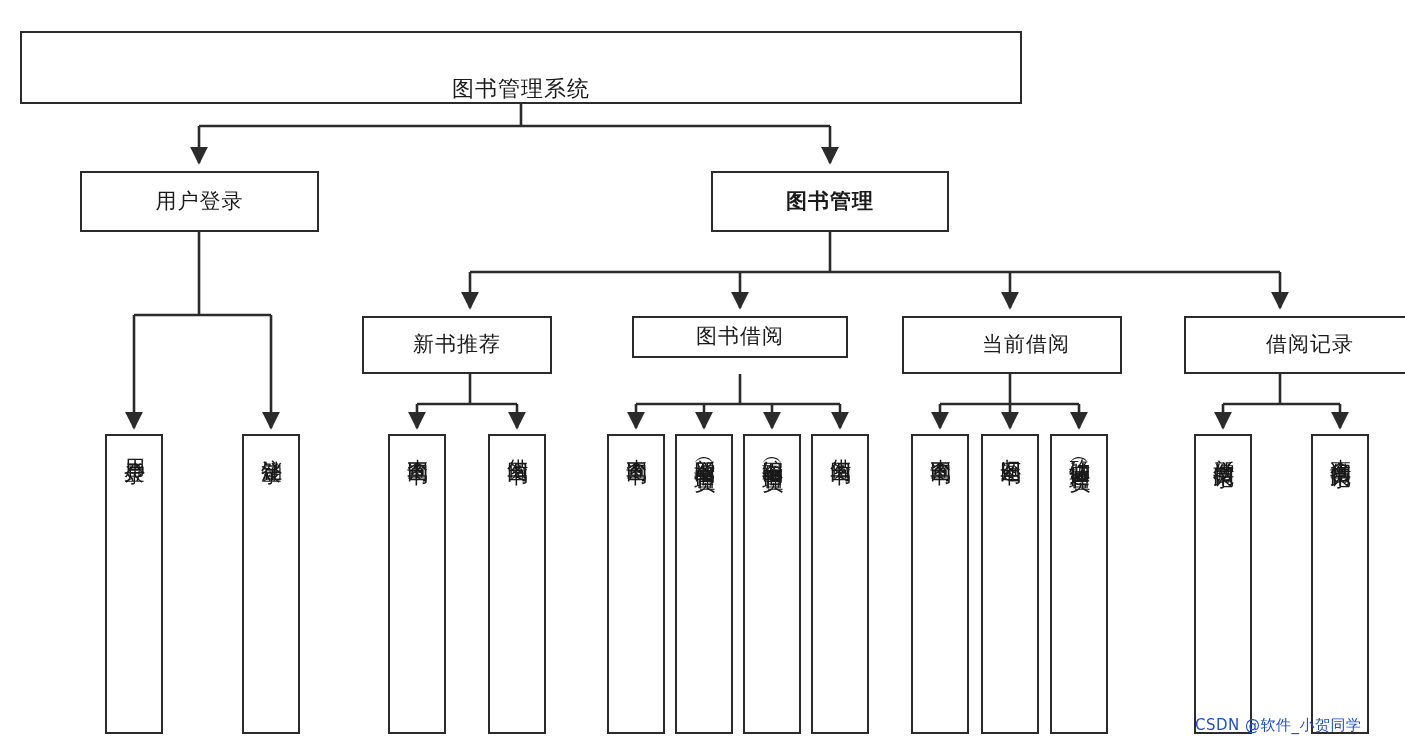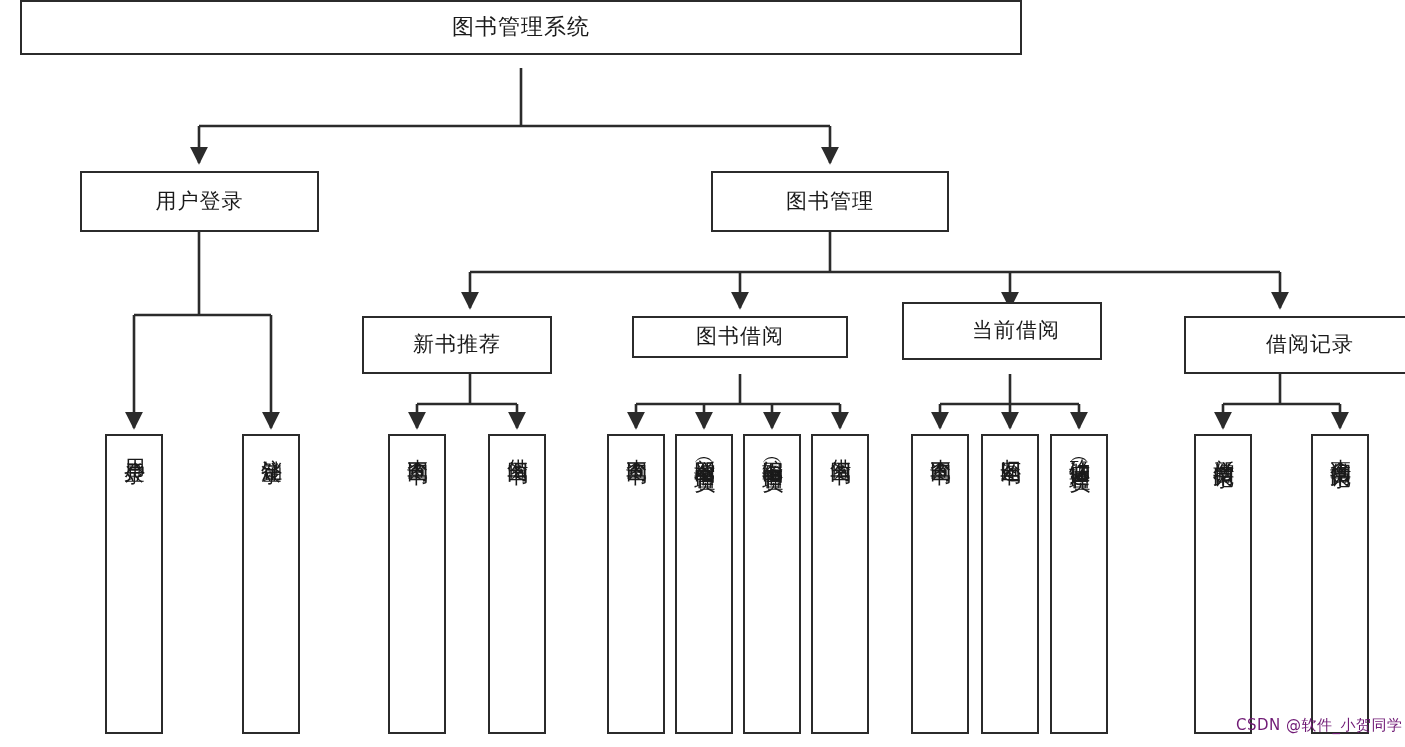--- a/index.html
+++ b/index.html
@@ -54,25 +54,24 @@
     text-orientation: upright;
     font-size: 21px;
     line-height: 1.12;
     letter-spacing: 2px;
     white-space: nowrap;
     color: #1a1a1a;
   }
   .watermark {
     position: absolute;
     font-size: 15px;
-    color: #701a75;
+    color: #1d4ed8;
     letter-spacing: 0.5px;
     white-space: nowrap;
     user-select: none;
-    padding-left: 41px;
   }
 </style>
 </head>
 <body>
 
 <div id="canvas">
 
   <svg class="wires" viewBox="0 0 1405 747" xmlns="http://www.w3.org/2000/svg">
     <defs>
       <marker id="arrow" viewBox="0 0 10 10" refX="9" refY="5" markerWidth="7" markerHeight="7" orient="auto-start-reverse">
@@ -116,38 +115,38 @@
       <path d="M 1010 404 L 1010 428" marker-end="url(#arrow)"></path>
       <path d="M 1079 404 L 1079 428" marker-end="url(#arrow)"></path>
 
       <path d="M 1280 374 L 1280 404"></path>
       <path d="M 1223 404 L 1340 404"></path>
       <path d="M 1223 404 L 1223 428" marker-end="url(#arrow)"></path>
       <path d="M 1340 404 L 1340 428" marker-end="url(#arrow)"></path>
     </g>
   </svg>
 
-  <div class="node horiz root" style="left:20px; top:0; width:1002px; height:55px;">
+  <div class="node horiz root" style="left:20px; top:31px; width:1002px; height:73px;align-items:flex-end;">
     <span>图书管理系统</span>
   </div>
 
   <div class="node horiz" style="left:80px; top:171px; width:239px; height:61px;">
     <span>用户登录</span>
   </div>
-  <div class="node horiz" style="left:711px; top:171px; width:238px; height:61px;">
+  <div class="node horiz" style="left:711px; top:171px; width:238px; height:61px;font-weight:bold;">
     <span>图书管理</span>
   </div>
 
   <div class="node horiz" style="left:362px; top:316px; width:190px; height:58px;">
     <span>新书推荐</span>
   </div>
   <div class="node horiz" style="left:632px; top:316px; width:216px; height:42px;">
     <span>图书借阅</span>
   </div>
-  <div class="node horiz" style="left:902px; top:302px; width:200px; height:58px;padding-left:28px;">
+  <div class="node horiz" style="left:902px; top:316px; width:220px; height:58px;padding-left:28px;">
     <span>当前借阅</span>
   </div>
   <div class="node horiz" style="left:1184px; top:316px; width:252px; height:58px;">
     <span>借阅记录</span>
   </div>
 
   <div class="node leaf" style="left:105px; top:434px; width:58px; height:300px;">
     <span class="vlabel">用户登录</span>
   </div>
   <div class="node leaf" style="left:242px; top:434px; width:58px; height:300px;">

